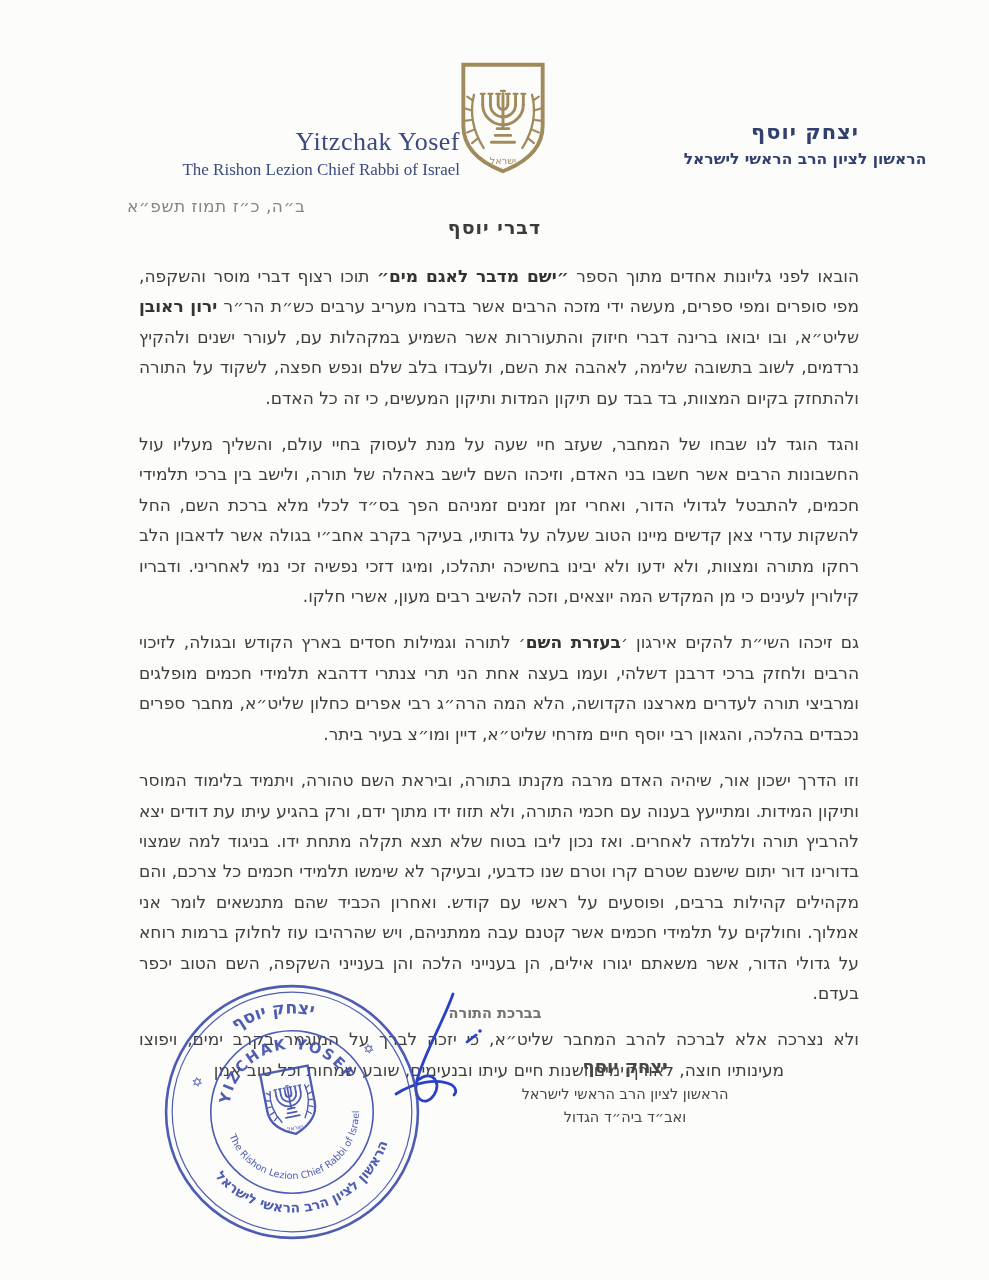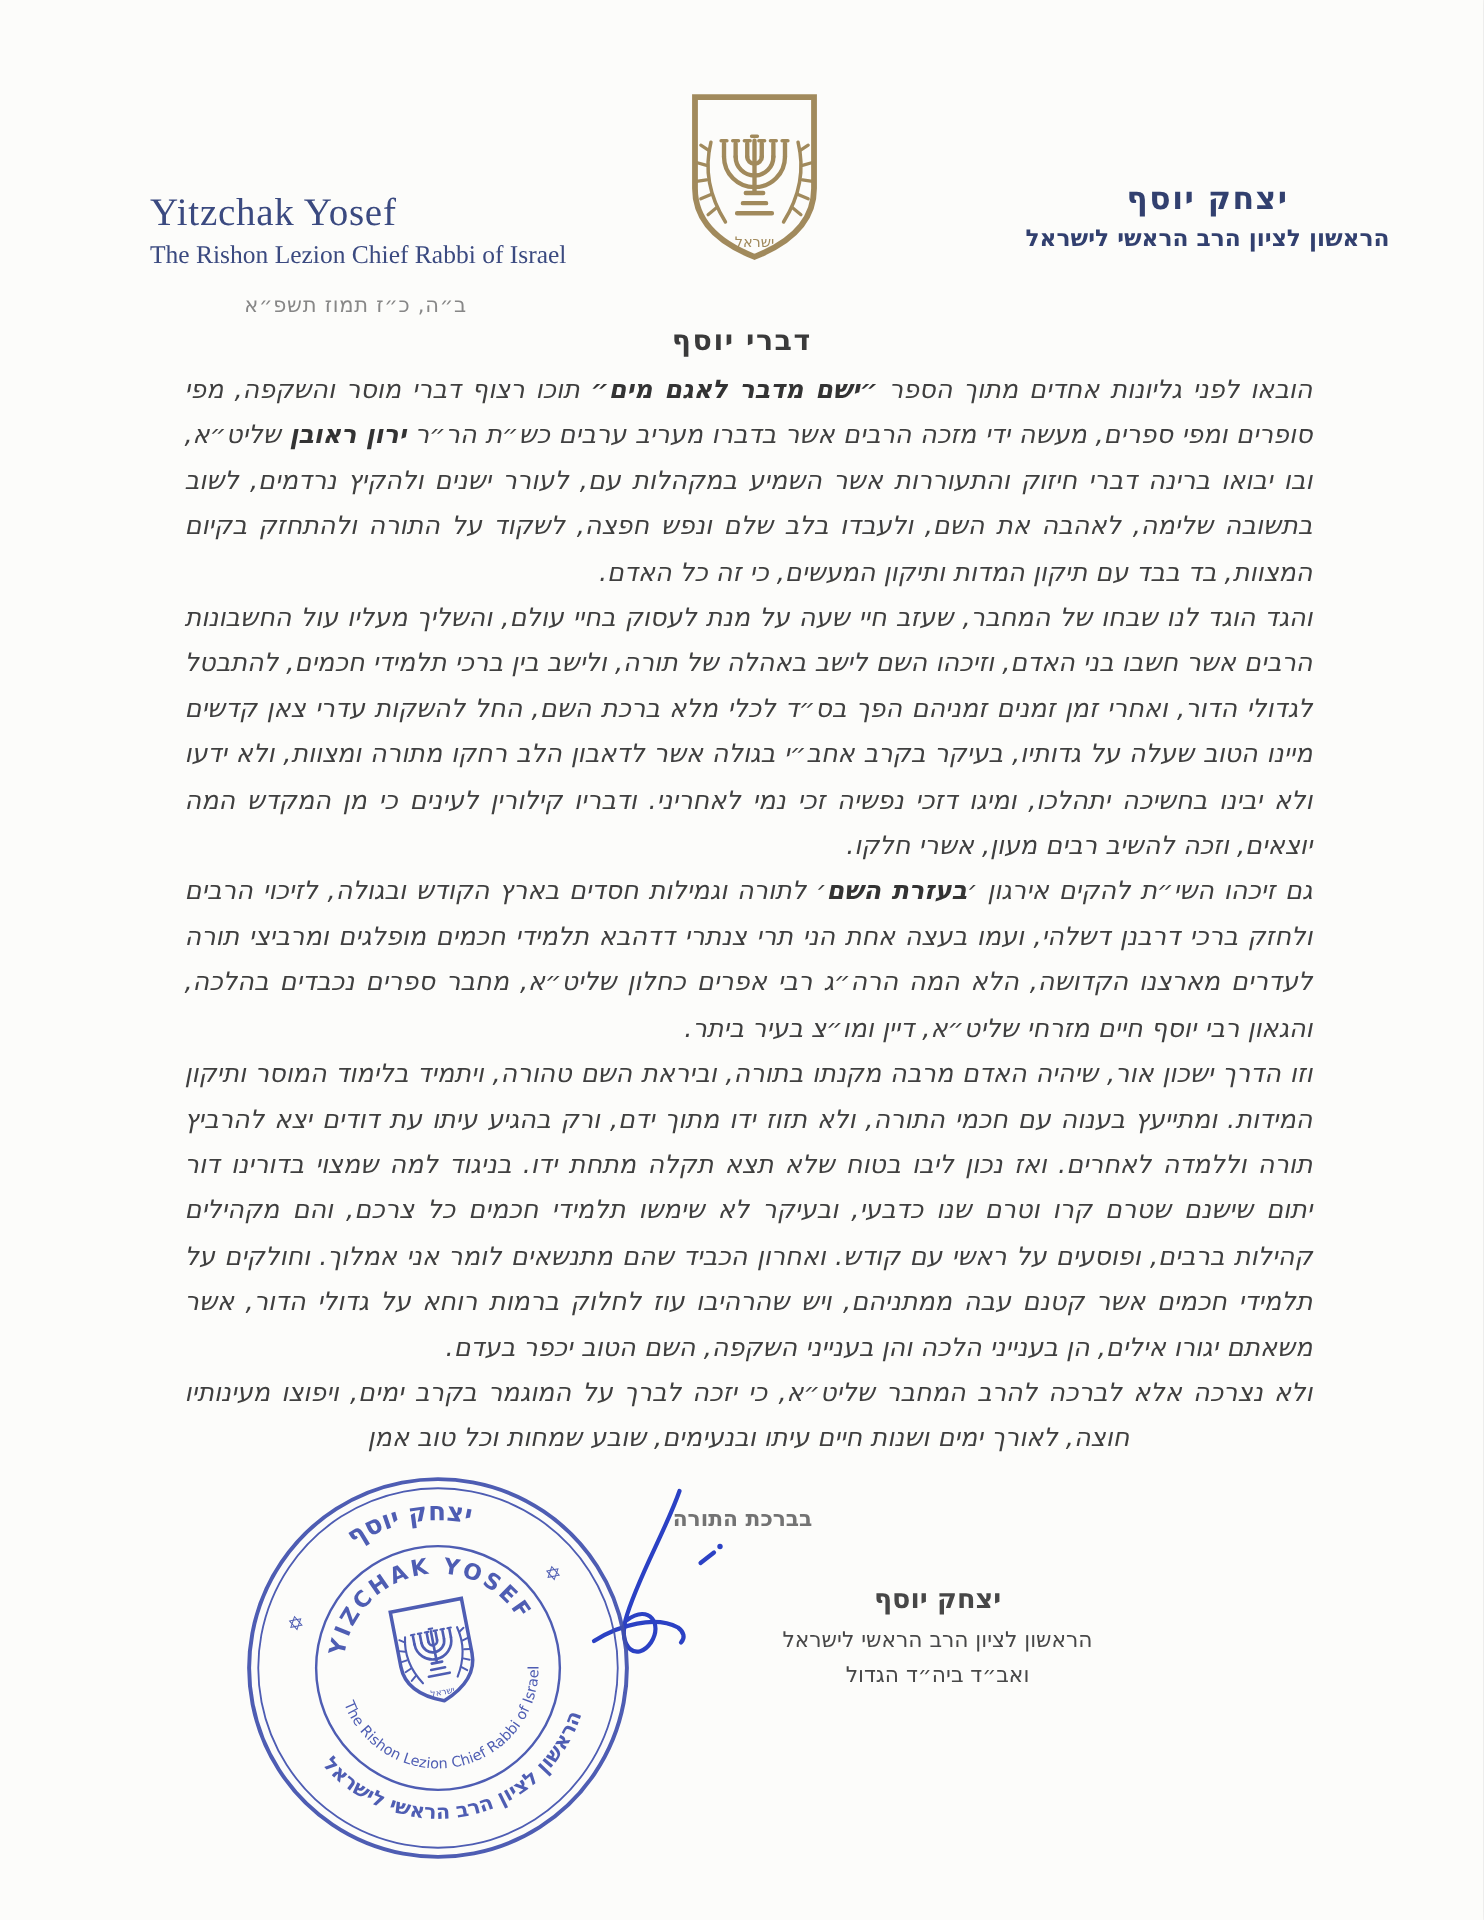--- a/index.html
+++ b/index.html
@@ -4,47 +4,47 @@
 <style>
   html,body{margin:0;padding:0;}
   body{background:#e9e9e7;font-family:"DejaVu Sans",sans-serif;}
   .page{
     position:relative;width:989px;height:1280px;margin:0 auto;
     background:#fcfcfa;overflow:hidden;
     box-shadow:0 0 6px rgba(0,0,0,.15);
   }
   
   .lh-en{
-    position:absolute;left:100px;top:127px;width:360px;text-align:left;
+    position:absolute;left:100px;top:127px;width:360px;text-align:right;
     color:#3b4a80;font-family:"Liberation Serif","DejaVu Serif",serif;
   }
   .lh-en .name{font-size:26px;letter-spacing:.5px;}
   .lh-en .title{font-size:17px;margin-top:3px;}
   .emblem-gold{position:absolute;left:452px;top:58px;width:102px;height:120px;color:#a18a5c;}
   .lh-he{
     position:absolute;left:655px;top:120px;width:300px;text-align:center;
     direction:rtl;color:#32406f;
   }
   .lh-he .name{font-size:21px;font-weight:bold;letter-spacing:1px;}
   .lh-he .title{font-size:15.5px;margin-top:6px;font-weight:bold;}
   .date-line{
-    position:absolute;left:127px;top:196px;width:220px;direction:rtl;text-align:center;
-    font-size:14px;color:#878787;letter-spacing:.5px;
+    position:absolute;left:127px;top:196px;width:220px;direction:rtl;text-align:left;
+    font-size:17px;color:#878787;letter-spacing:.5px;
   }
   
   .letter-title{
     position:absolute;left:0;top:216px;width:989px;text-align:center;
     font-size:19px;font-weight:bold;color:#3a3a3a;letter-spacing:1px;direction:rtl;
   }
   .letter-body{
     position:absolute;left:123px;top:245px;width:752px;
     direction:rtl;text-align:justify;
     font-size:17px;line-height:30.4px;color:#3f3f3f;
   }
-  .letter-body p{margin:0;padding:0;font-style:italic;}
+  .letter-body p{margin:16px;padding:0;}
   .letter-body b{font-weight:bold;color:#333;}
   .para-last{text-align-last:center;}
   
   .blessing{
     position:absolute;left:395px;top:1005px;width:200px;text-align:center;
     direction:rtl;font-size:14.5px;color:#737373;font-weight:bold;
   }
   .sig-block{
     position:absolute;left:520px;top:1056px;width:210px;text-align:center;
     direction:rtl;color:#474747;

